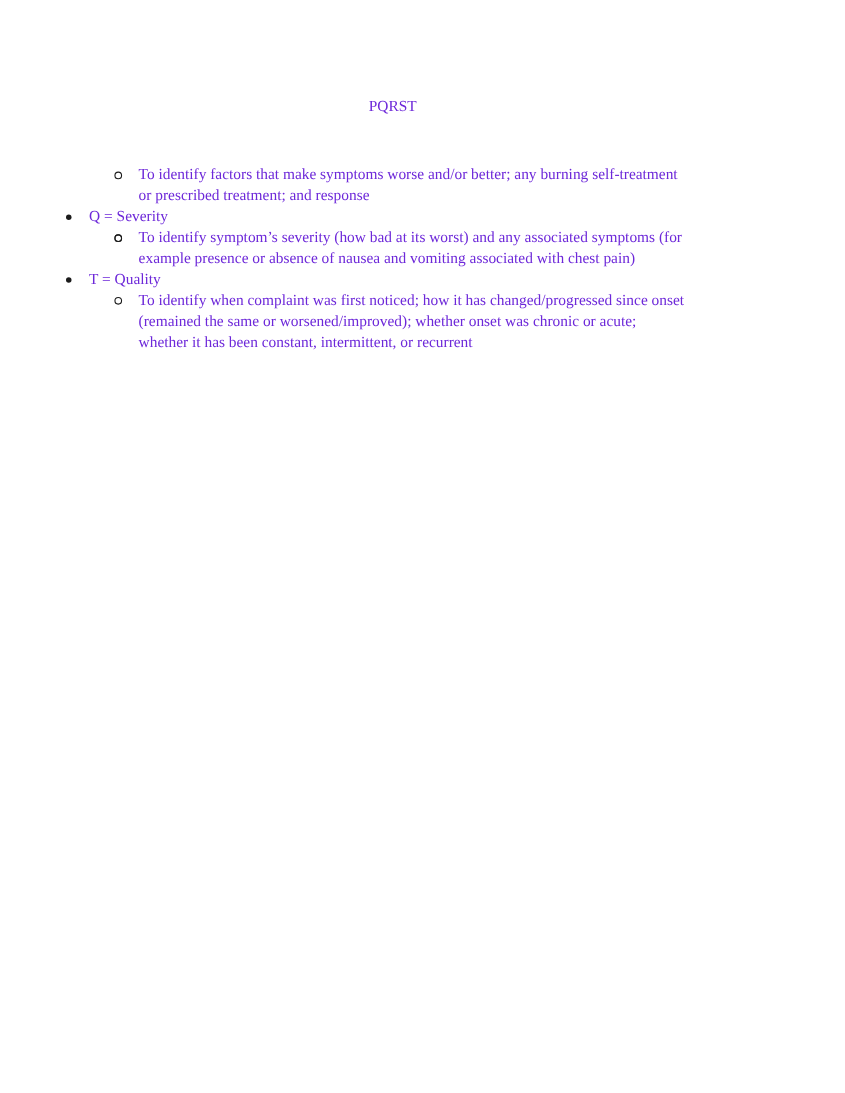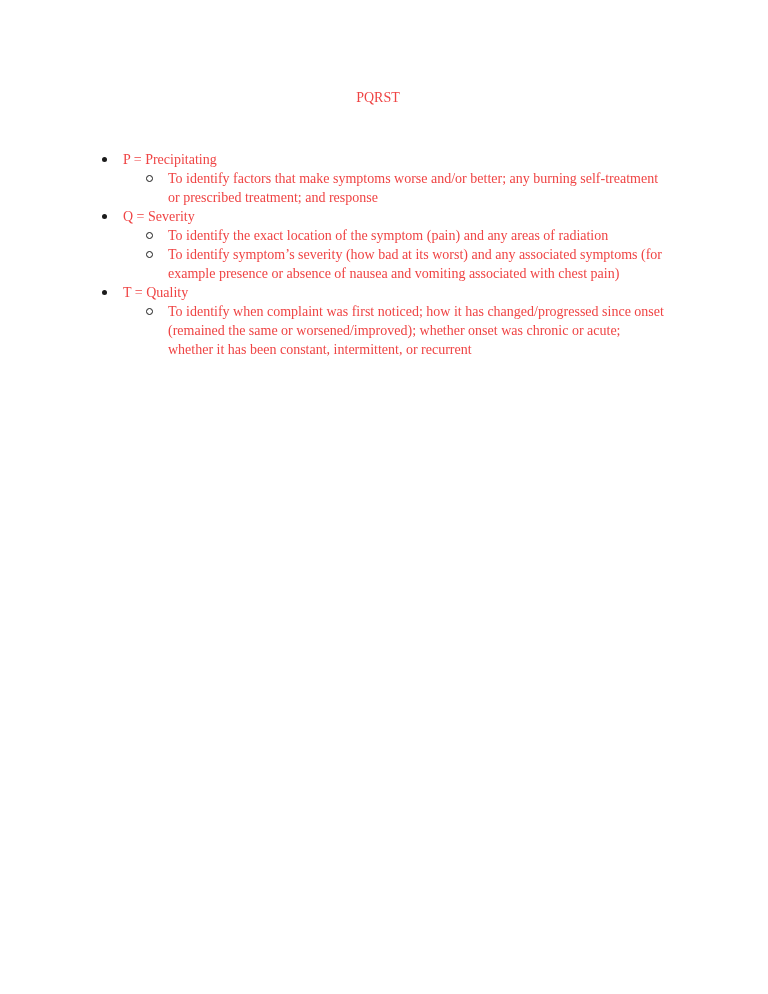--- a/index.html
+++ b/index.html
@@ -5,26 +5,26 @@
   html, body {
     margin: 0;
     padding: 0;
     background: #ffffff;
   }
   .doc-page {
     position: relative;
     width: 768px;
     height: 994px;
     box-sizing: border-box;
-    padding: 88px 90px 0 78px;
+    padding: 88px 90px 0 36px;
     background: #ffffff;
     font-family: "Liberation Serif", "DejaVu Serif", serif;
     font-size: 14px;
     line-height: 19px;
-    color: #ef4444;
+    color: #6d28d9;
     overflow: hidden;
   }
   .doc-title {
     text-align: center;
     font-size: 14px;
     line-height: 19px;
     font-weight: normal;
     margin: 0;
   }
   .doc-list {
@@ -64,41 +64,36 @@
 </head>
 <body>
 
 <div class="doc-page">
 
   <div class="doc-title">PQRST</div>
 
   <div class="doc-list">
 
     <div class="list-item">
-      <div class="item-label">
-        <span class="bullet"></span>
-        <span>P = Precipitating</span>
-      </div>
       <div class="sub-item">
         <span class="circle-bullet"></span>
         <span>To identify factors that make symptoms worse and/or better; any burning self-treatment or prescribed treatment; and response</span>
       </div>
     </div>
 
     <div class="list-item">
       <div class="item-label">
         <span class="bullet"></span>
         <span>Q = Severity</span>
       </div>
     </div>
 
     <div class="list-item">
       <div class="sub-item">
         <span class="circle-bullet"></span>
-        <span>To identify the exact location of the symptom (pain) and any areas of radiation</span>
       </div>
     </div>
 
     <div class="list-item">
       <div class="sub-item">
         <span class="circle-bullet"></span>
         <span>To identify symptom’s severity (how bad at its worst) and any associated symptoms (for example presence or absence of nausea and vomiting associated with chest pain)</span>
       </div>
     </div>
 

